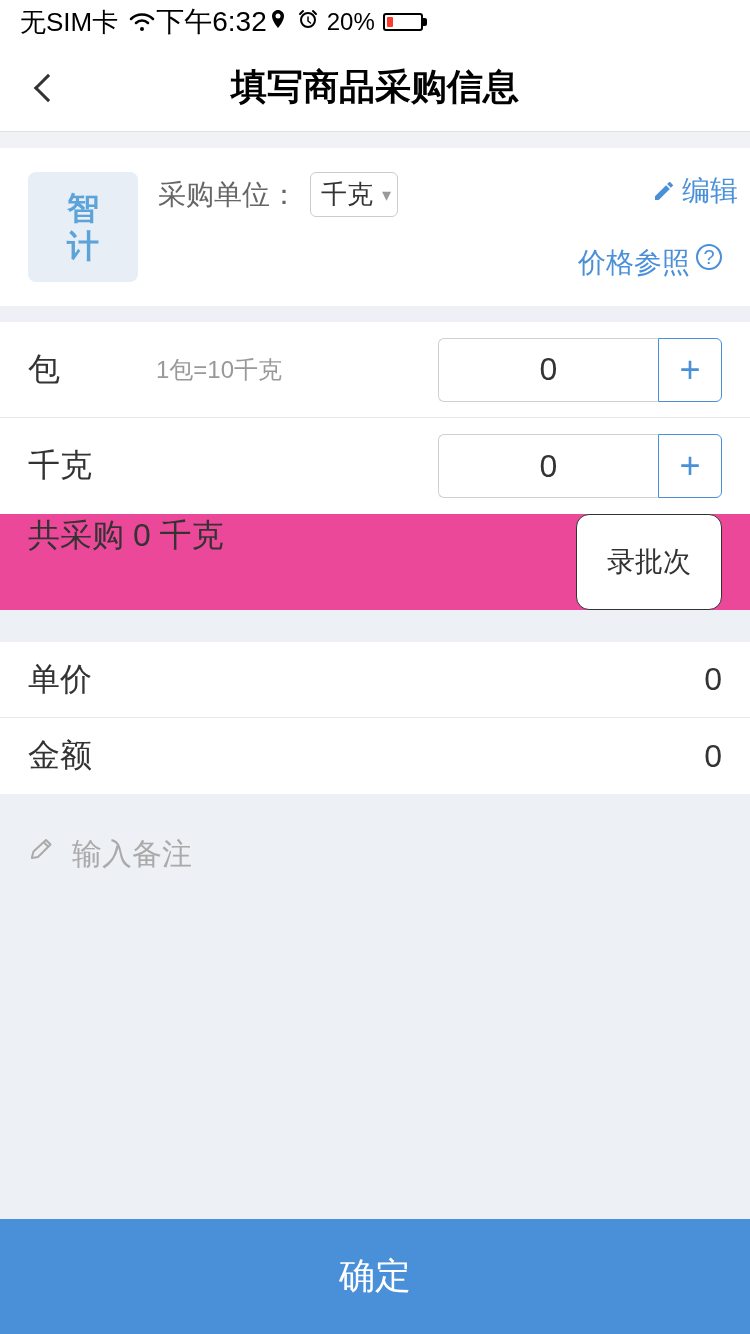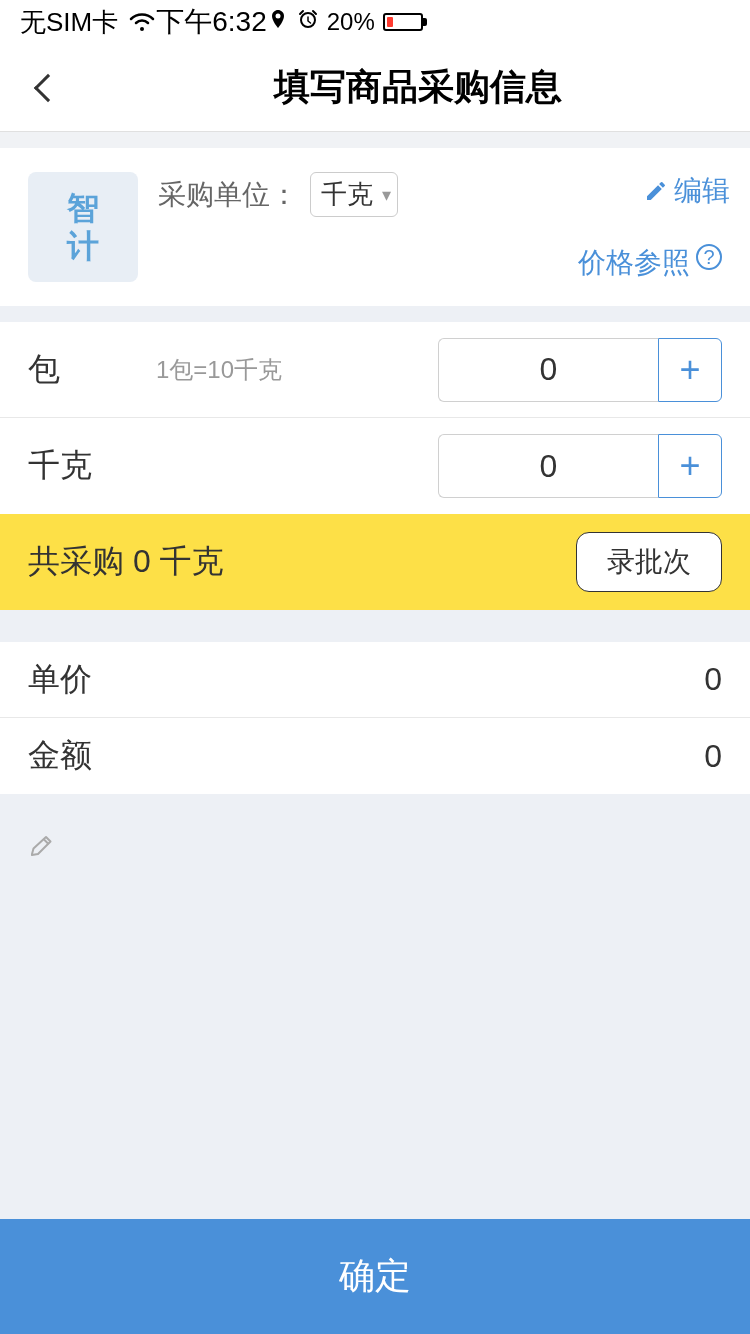--- a/index.html
+++ b/index.html
@@ -65,21 +65,20 @@
       transform: rotate(45deg);
       margin-left: 16px;
     }
     .nav-title {
       position: absolute;
       left: 50%;
       transform: translateX(-50%);
       font-size: 36px;
       font-weight: 600;
       color: #000;
-      margin-left: 43px;
     }
 
     
     .product-card {
       background: #fff;
       margin-top: 16px;
       padding: 24px 28px;
       display: flex;
       align-items: flex-start;
       gap: 20px;
@@ -128,21 +127,21 @@
     }
     .unit-select-wrapper::after {
       content: '▾';
       position: absolute;
       right: 6px;
       font-size: 18px;
       color: #999;
     }
     .edit-btn {
       position: absolute;
-      right: 20px;
+      right: 12px;
       top: 24px;
       color: #4a90d9;
       font-size: 28px;
       display: flex;
       align-items: center;
       gap: 6px;
       cursor: pointer;
     }
     .price-ref {
       position: absolute;
@@ -225,23 +224,22 @@
       align-items: center;
       justify-content: center;
       font-size: 36px;
       color: #4a90d9;
       cursor: pointer;
       font-weight: 300;
     }
 
     
     .summary-row {
-      background: #fde047;
-      display: flex;
-      align-items: center;
+      background: #ec4899;
+      display: flex;
       justify-content: space-between;
       padding: 0 28px;
       height: 96px;
     }
     .summary-text {
       font-size: 32px;
       color: #333;
     }
     .batch-btn {
       border: 1px solid #333;
@@ -451,19 +449,20 @@
     </div>
   </div>
 
   <div class="note-section">
     <span class="note-icon">
       <svg width="28" height="28" viewBox="0 0 28 28" fill="none">
         <path d="M4 20l1.5-5.5L18 3l4.5 4.5-12.5 12.5L4 21z" stroke="#aaa" stroke-width="2" fill="none" stroke-linejoin="round"></path>
         <path d="M16 5.5l4.5 4.5" stroke="#aaa" stroke-width="2"></path>
       </svg>
     </span>
+    <span class="note-placeholder">输入备注</span>
   </div>
 
   <div class="empty-space"></div>
 
 </div>
 
 <button class="confirm-btn">确定</button>
 
 </body></html>

